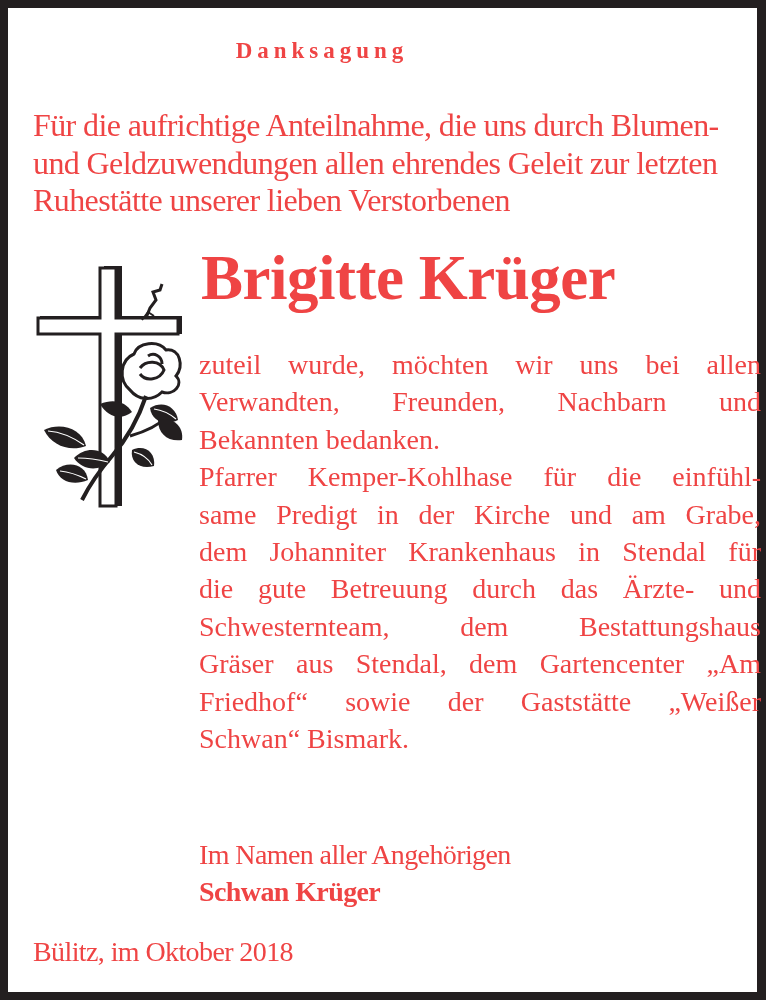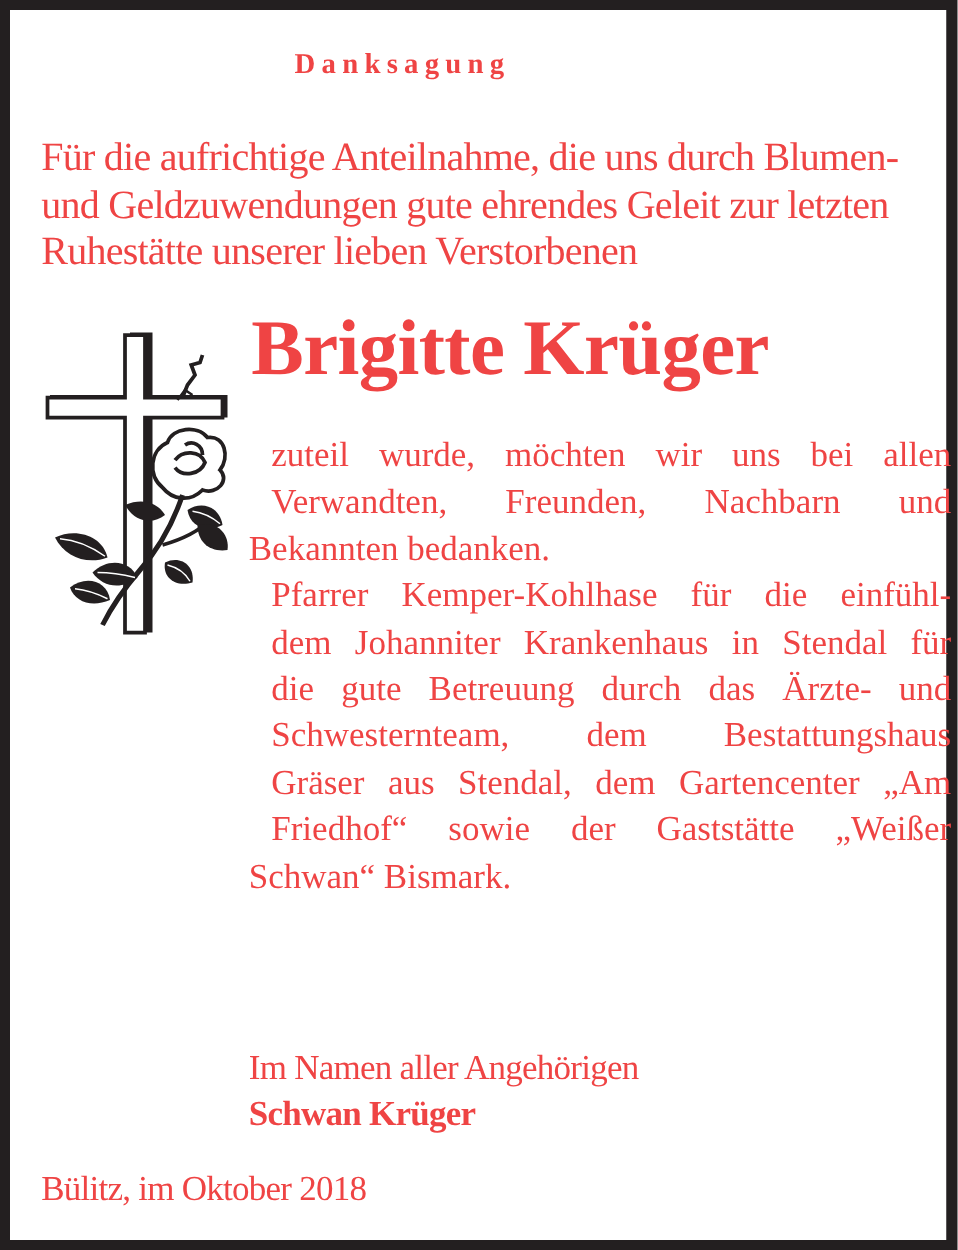--- a/index.html
+++ b/index.html
@@ -5,35 +5,35 @@
   html, body { margin:0; padding:0; }
   body { width:766px; height:1000px; background:#231f20; position:relative; overflow:hidden; }
   .frame { position:absolute; left:8px; top:8px; width:749px; height:984px; background:#fff; }
   .serif { font-family:"Liberation Serif","DejaVu Serif",serif; color:#ef4444; }
   .title { position:absolute; left:0; top:30px; width:628px; text-align:center; font-weight:bold; font-size:23px; letter-spacing:5px; }
   .intro { position:absolute; left:25px; top:99px; width:730px; font-size:32px; line-height:37.5px; letter-spacing:-0.6px; }
   .intro div { white-space:nowrap; }
   .name { position:absolute; left:193px; top:230px; font-size:63px; font-weight:bold; letter-spacing:-0.5px; line-height:80px; white-space:nowrap;text-align:right; }
   .cross { position:absolute; left:26px; top:252px; width:150px; height:262px; }
   .body { position:absolute; left:191px; top:338px; width:562px; font-size:28px; line-height:37.4px; }
-  .body .j { text-align:justify; text-align-last:justify; white-space:nowrap; display:block;margin-left:18px; }
+  .body .j { text-align:justify; text-align-last:justify; white-space:nowrap; display:block; }
   .body .l { display:block; white-space:nowrap; }
   .sig { position:absolute; left:191px; top:828px; font-size:28px; line-height:37px; letter-spacing:-0.6px; }
   .sig .bold { font-weight:bold; }
   .date { position:absolute; left:25px; top:928px; font-size:28px; letter-spacing:-0.6px; white-space:nowrap; }
 </style>
 </head>
 <body>
 
 <div class="frame">
   <div class="title serif">Danksagung</div>
 
   <div class="intro serif">
     <div>Für die aufrichtige Anteilnahme, die uns durch Blumen-</div>
-    <div>und Geldzuwendungen gute ehrendes Geleit zur letzten</div>
+    <div>und Geldzuwendungen allen ehrendes Geleit zur letzten</div>
     <div>Ruhestätte unserer lieben Verstorbenen</div>
   </div>
 
   <div class="name serif">Brigitte Krüger</div>
 
   <svg class="cross" viewBox="0 0 150 262">
 
     <rect x="70" y="6" width="18" height="240" fill="#231f20"></rect>
     <rect x="6" y="56" width="142" height="18" fill="#231f20"></rect>
 
@@ -67,20 +67,21 @@
       <path d="M120 149 C128 150 136 154 142 159"></path>
       <path d="M100 192 C108 194 114 198 118 205"></path>
     </g>
   </svg>
 
   <div class="body serif">
     <span class="j">zuteil wurde, möchten wir uns bei allen</span>
     <span class="j">Verwandten, Freunden, Nachbarn und</span>
     <span class="l">Bekannten bedanken.</span>
     <span class="j">Pfarrer Kemper-Kohlhase für die einfühl-</span>
+    <span class="j">same Predigt in der Kirche und am Grabe,</span>
     <span class="j">dem Johanniter Krankenhaus in Stendal für</span>
     <span class="j">die gute Betreuung durch das Ärzte- und</span>
     <span class="j">Schwesternteam, dem Bestattungshaus</span>
     <span class="j">Gräser aus Stendal, dem Gartencenter „Am</span>
     <span class="j">Friedhof“ sowie der Gaststätte „Weißer</span>
     <span class="l">Schwan“ Bismark.</span>
   </div>
 
   <div class="sig serif">
     <div>Im Namen aller Angehörigen</div>

